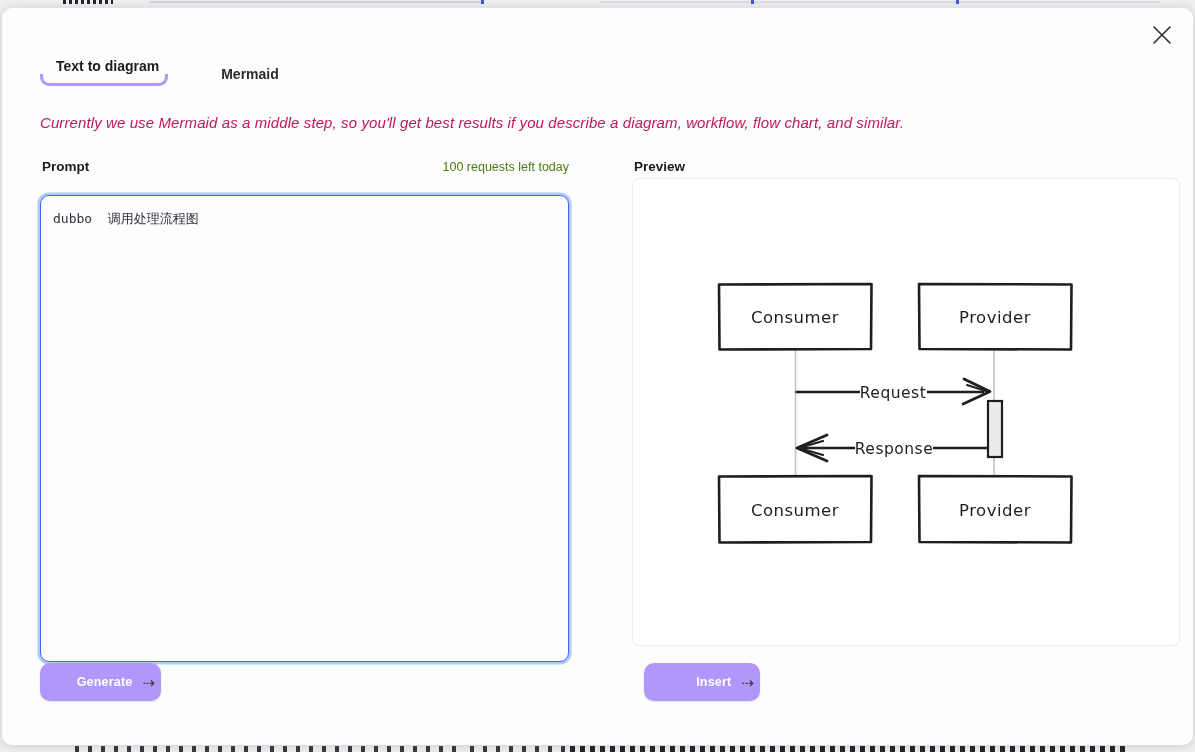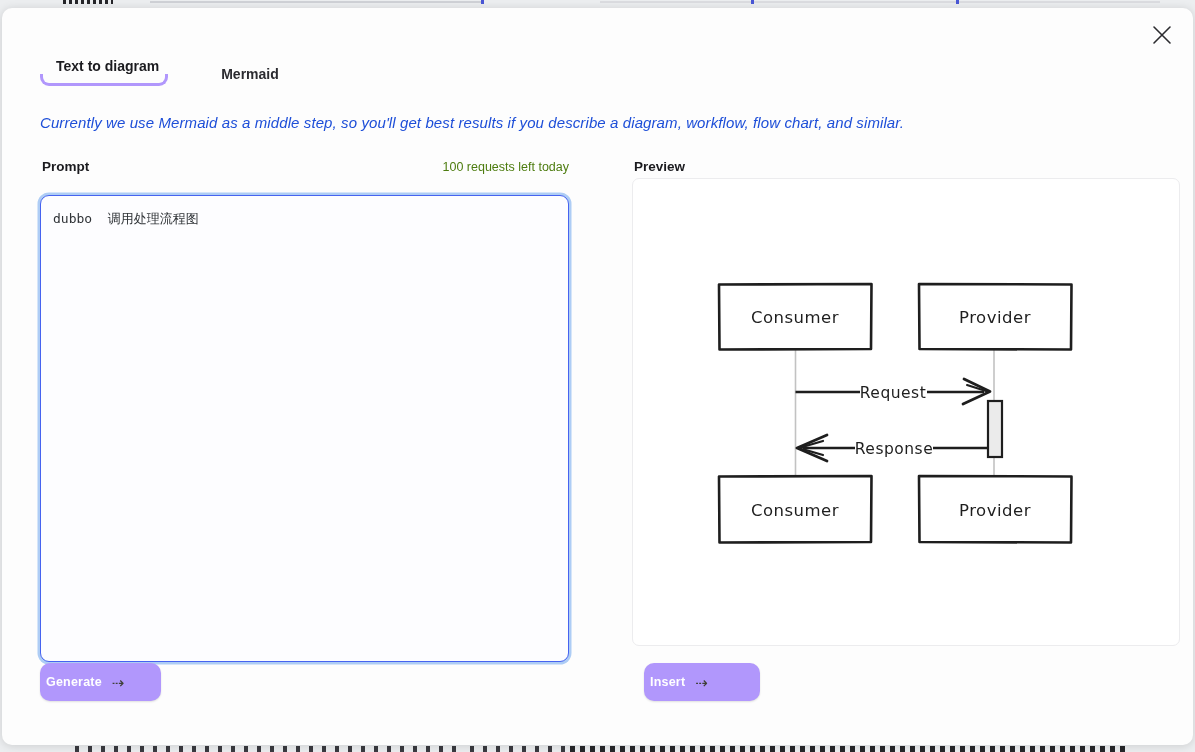--- a/index.html
+++ b/index.html
@@ -34,21 +34,21 @@
   .tabs{position:absolute;left:40px;top:48px;display:flex;gap:34px;justify-content:center;}
   .tab{font-size:14px;font-weight:700;color:#1b1b1f;cursor:pointer;padding:2px 14px;}
   .tab.inactive{font-weight:700;color:#2b2b30;margin-top:8px;}
   .tab-underline{
     position:absolute;left:38px;top:66px;width:128px;height:12px;
     border:3px solid #b197fc;border-top:none;
     border-radius:0 0 9px 9px;box-sizing:border-box;
   }
   .note{
     position:absolute;left:38px;top:106px;width:1000px;
-    font-style:italic;font-size:15px;color:#1d4ed8;letter-spacing:.1px;
+    font-style:italic;font-size:15px;color:#be185d;letter-spacing:.1px;
   }
   .col-head{
     position:absolute;display:flex;justify-content:space-between;align-items:baseline;
   }
   .col-head.left{left:40px;top:151px;width:527px;}
   .col-head.right{left:632px;top:151px;width:527px;}
   .field-label{font-size:13.5px;font-weight:700;color:#1b1b1f;text-align:center;}
   .quota{font-size:12.5px;color:#4d7c0f;}
   .prompt-area{
     position:absolute;left:38px;top:171px;width:529px;height:467px;
@@ -61,21 +61,21 @@
   }
   .preview-panel{
     position:absolute;left:630px;top:170px;width:548px;height:468px;
     box-sizing:border-box;background:#ffffff;
     border:1px solid #ececee;border-radius:7px;overflow:hidden;
   }
   .preview-panel svg{display:block;}
   .action-btn{
     position:absolute;top:655px;height:38px;
     background:#b197fc;border:none;border-radius:10px;cursor:pointer;
-    display:flex;align-items:center;justify-content:flex-start;gap:10px;
+    display:flex;align-items:center;justify-content:flex-end;gap:10px;
     box-shadow:0 1px 2px rgba(0,0,0,.12);
   }
   .action-btn .lbl{font-size:12.5px;font-weight:700;color:#ffffff;letter-spacing:.2px;}
   .action-btn .arr{font-size:15px;color:#3f4038;line-height:1;}
   #generate-btn{left:38px;width:121px;}
   #insert-btn{left:642px;width:116px;}
 
   
   .hand{font-family:"DejaVu Sans",sans-serif;fill:#1e1e1e;}
   .actor-label{font-size:16.5px;letter-spacing:.5px;}

